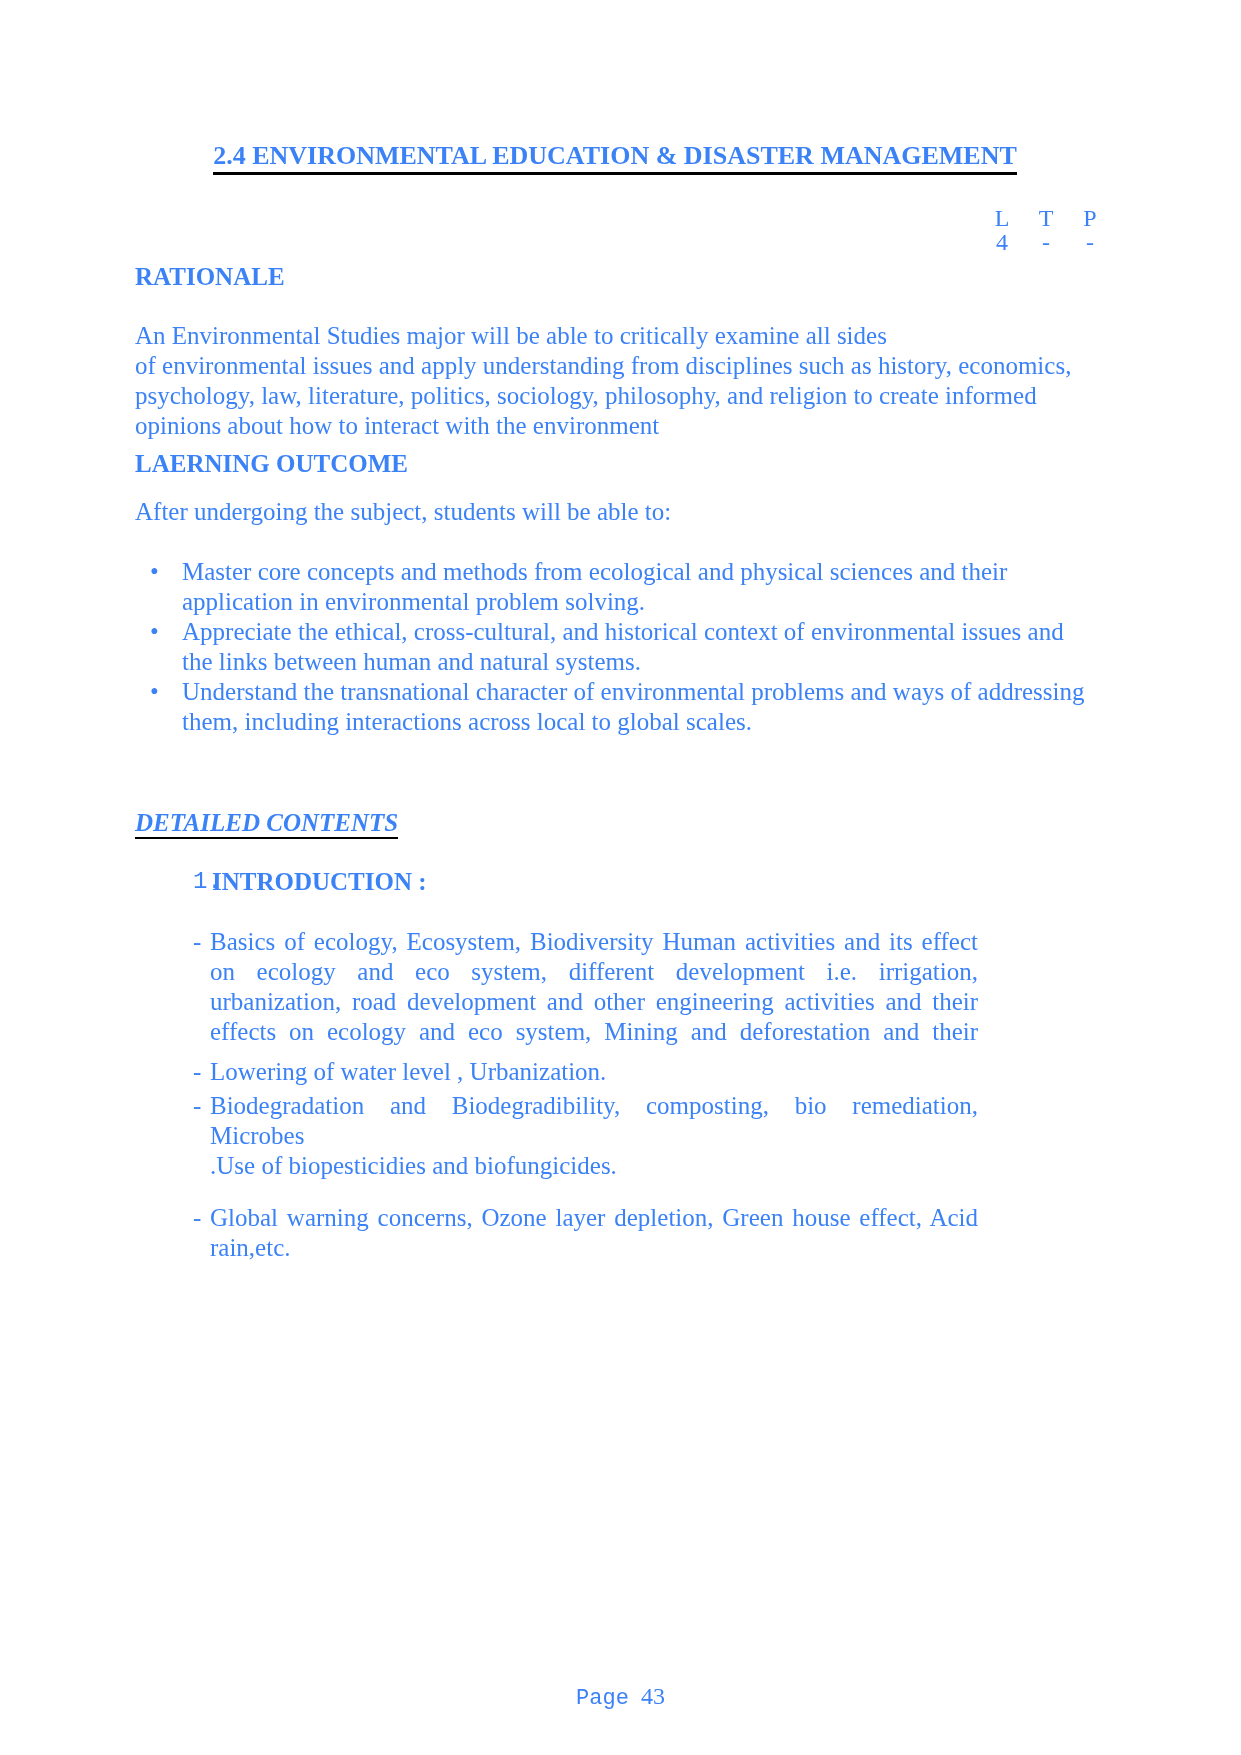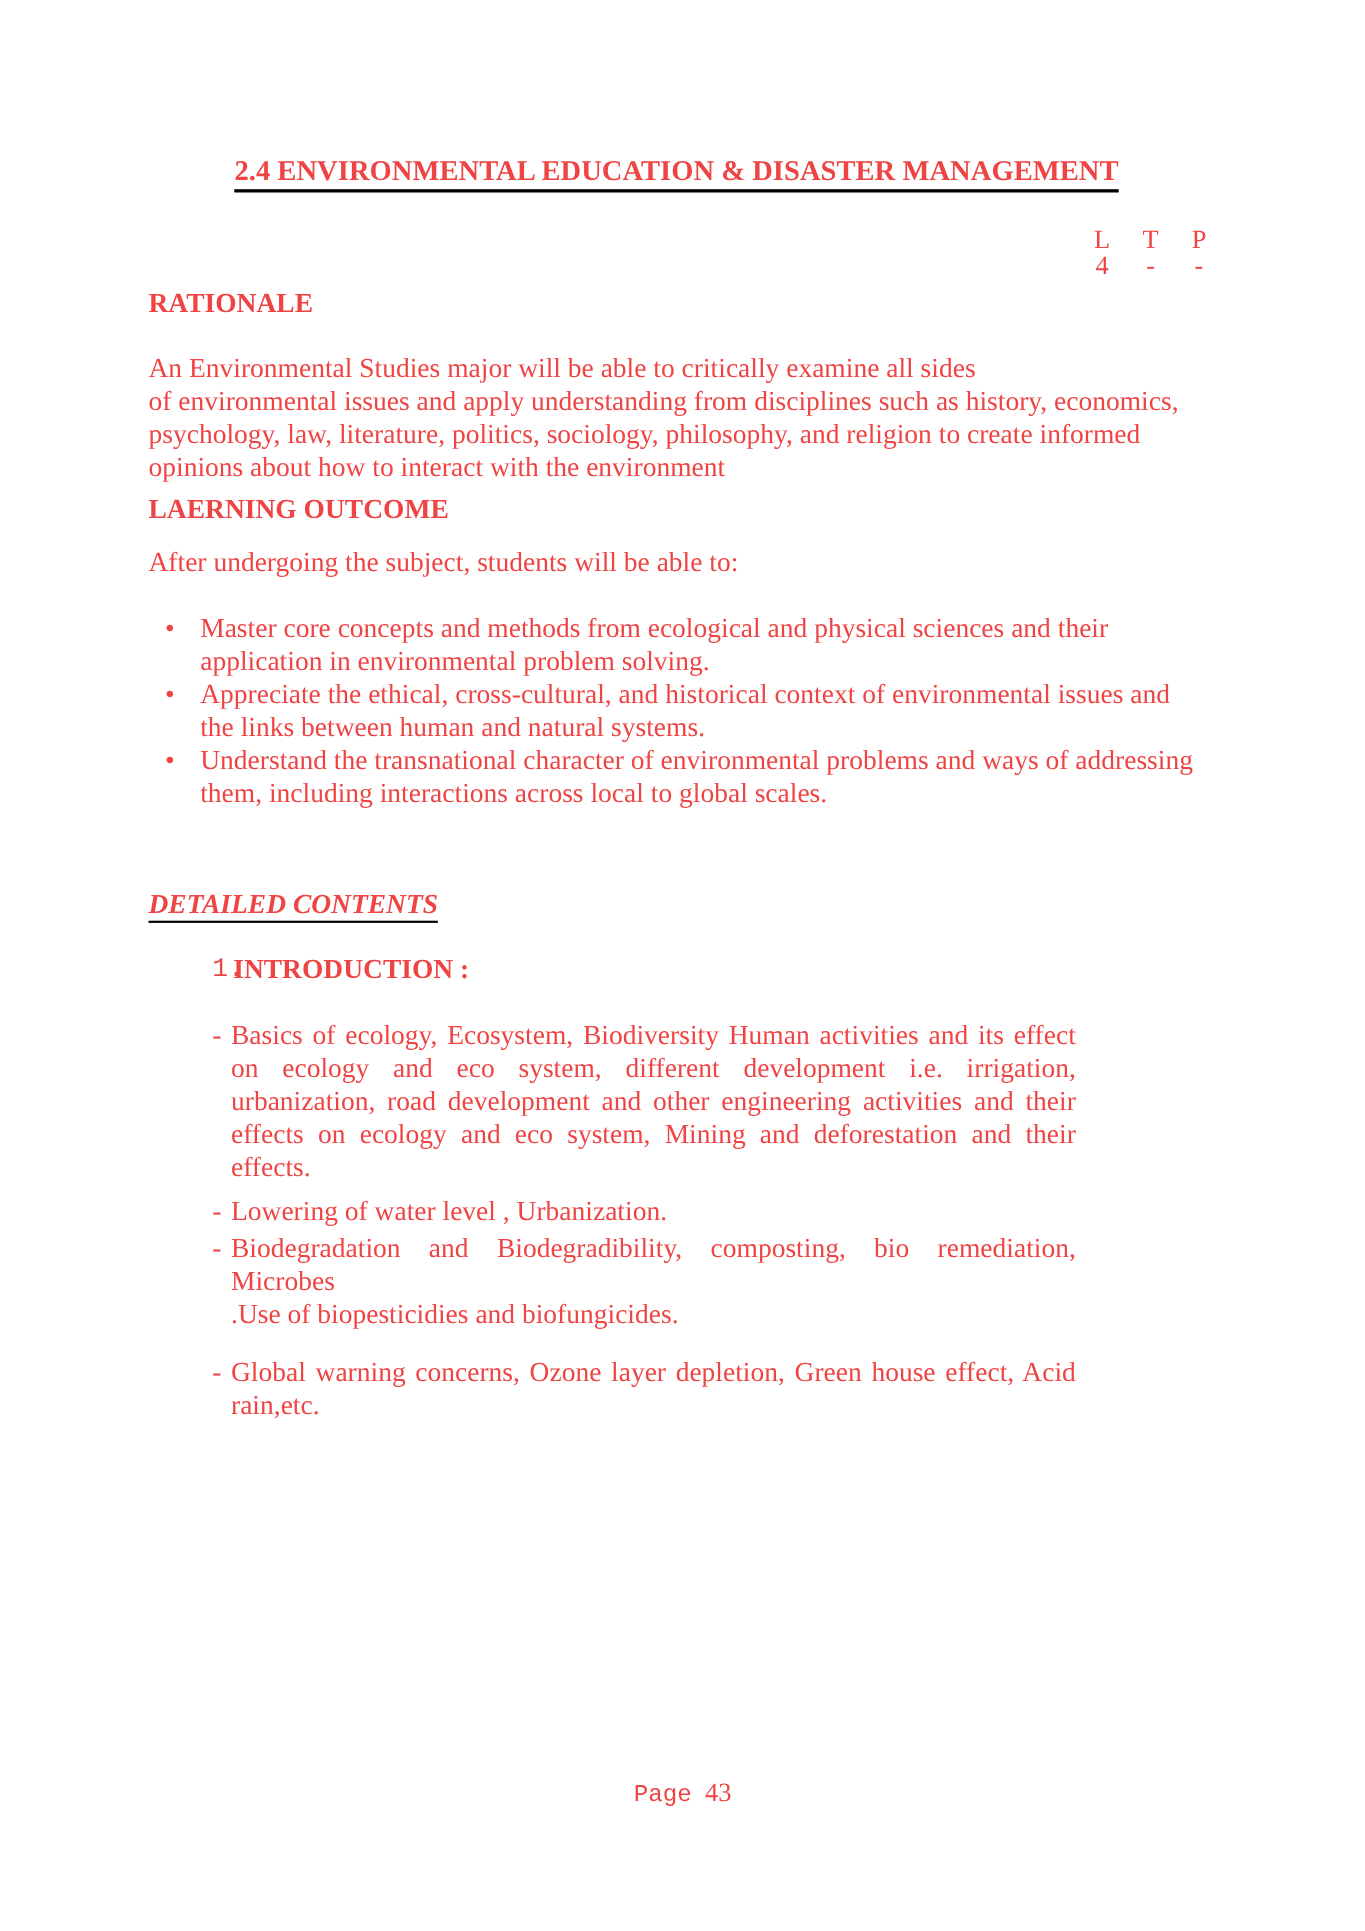--- a/index.html
+++ b/index.html
@@ -1,18 +1,18 @@
 <!DOCTYPE html>
 <html><head>
 <meta charset="utf-8">
 <style>
   * { margin:0; padding:0; box-sizing:border-box; }
   html,body { background:#ffffff; }
   .page {
-    position:relative; width:1241px; height:1755px; background:#ffffff; color:#ef4444;
+    position:relative; width:1241px; height:1755px; background:#ffffff; color:#3b82f6;
     font-family:"Liberation Serif", serif; font-size:25px; line-height:30px; overflow:hidden;
   }
   .content { padding:0 146px 0 135px; }
 
   .title { margin-top:140px; text-align:center; font-size:26px; line-height:32px; font-weight:bold; }
   .title .underline { border-bottom:3px solid #000; padding-bottom:2px; }
 
   .credits { display:flex; justify-content:flex-end; margin-top:34px; }
   .ctable { display:grid; grid-template-columns:repeat(3,44px); text-align:center;
             font-size:24px; line-height:24px; margin-right:-17px; }
@@ -39,21 +39,21 @@
 
   .drow { display:flex; }
   .dmark { flex:none; width:75px; padding-left:58px; }
   .dtext { width:768px; }
   .jl { text-align:justify; text-align-last:justify; }
   .mt10 { margin-top:10px; }
   .mt30 { margin-top:30px; }
   .mt4 { margin-top:4px; }
   .mt22 { margin-top:22px; }
 
-  .footer { position:absolute; top:1616px; left:0; width:100%; text-align:center; line-height:28px; }
+  .footer { position:absolute; top:1682px; left:0; width:100%; text-align:center; line-height:28px; }
   .footer .plabel { font-family:"Liberation Mono", monospace; font-size:22px; }
   .footer .pnum { font-size:24px; margin-left:12px; }
 </style>
 </head>
 <body>
 
 <div class="page">
   <div class="content">
 
     <div class="title">
@@ -107,21 +107,20 @@
       <span class="stitle">INTRODUCTION :</span>
     </div>
 
     <div class="drow mt30">
       <span class="dmark">-</span>
       <div class="dtext">
         <div class="jl">Basics of ecology, Ecosystem, Biodiversity Human activities and its effect</div>
         <div class="jl">on ecology and eco system, different development i.e. irrigation,</div>
         <div class="jl">urbanization, road development and other engineering activities and their</div>
         <div class="jl">effects on ecology and eco system, Mining and deforestation and their</div>
-        <div>effects.</div>
       </div>
     </div>
 
     <div class="drow mt10">
       <span class="dmark">-</span>
       <div class="dtext">
         <div>Lowering of water level , Urbanization.</div>
       </div>
     </div>
 

